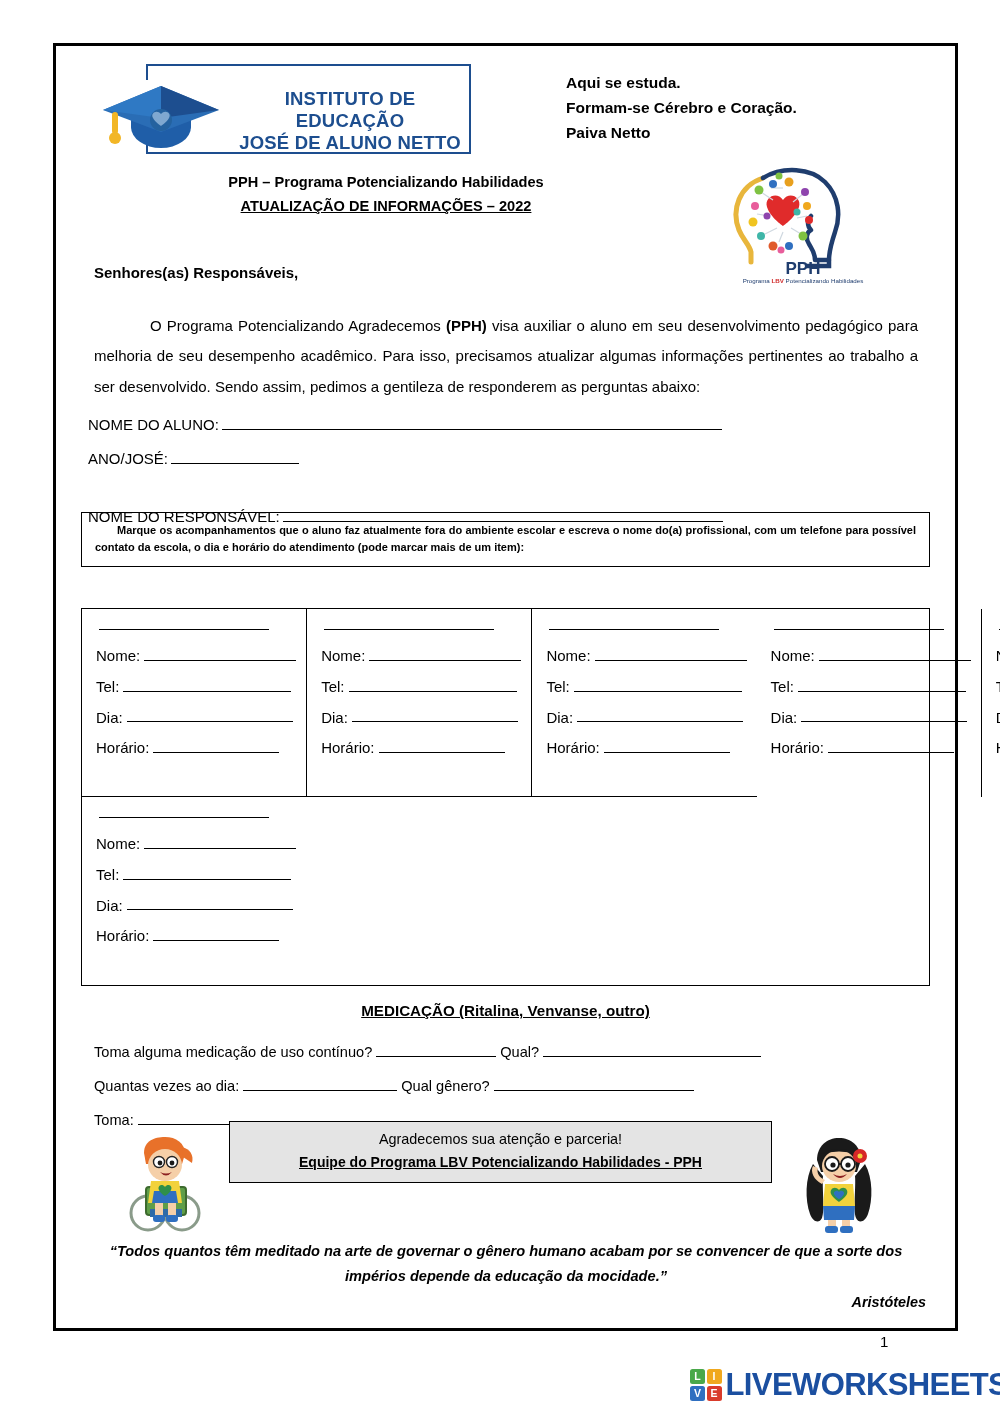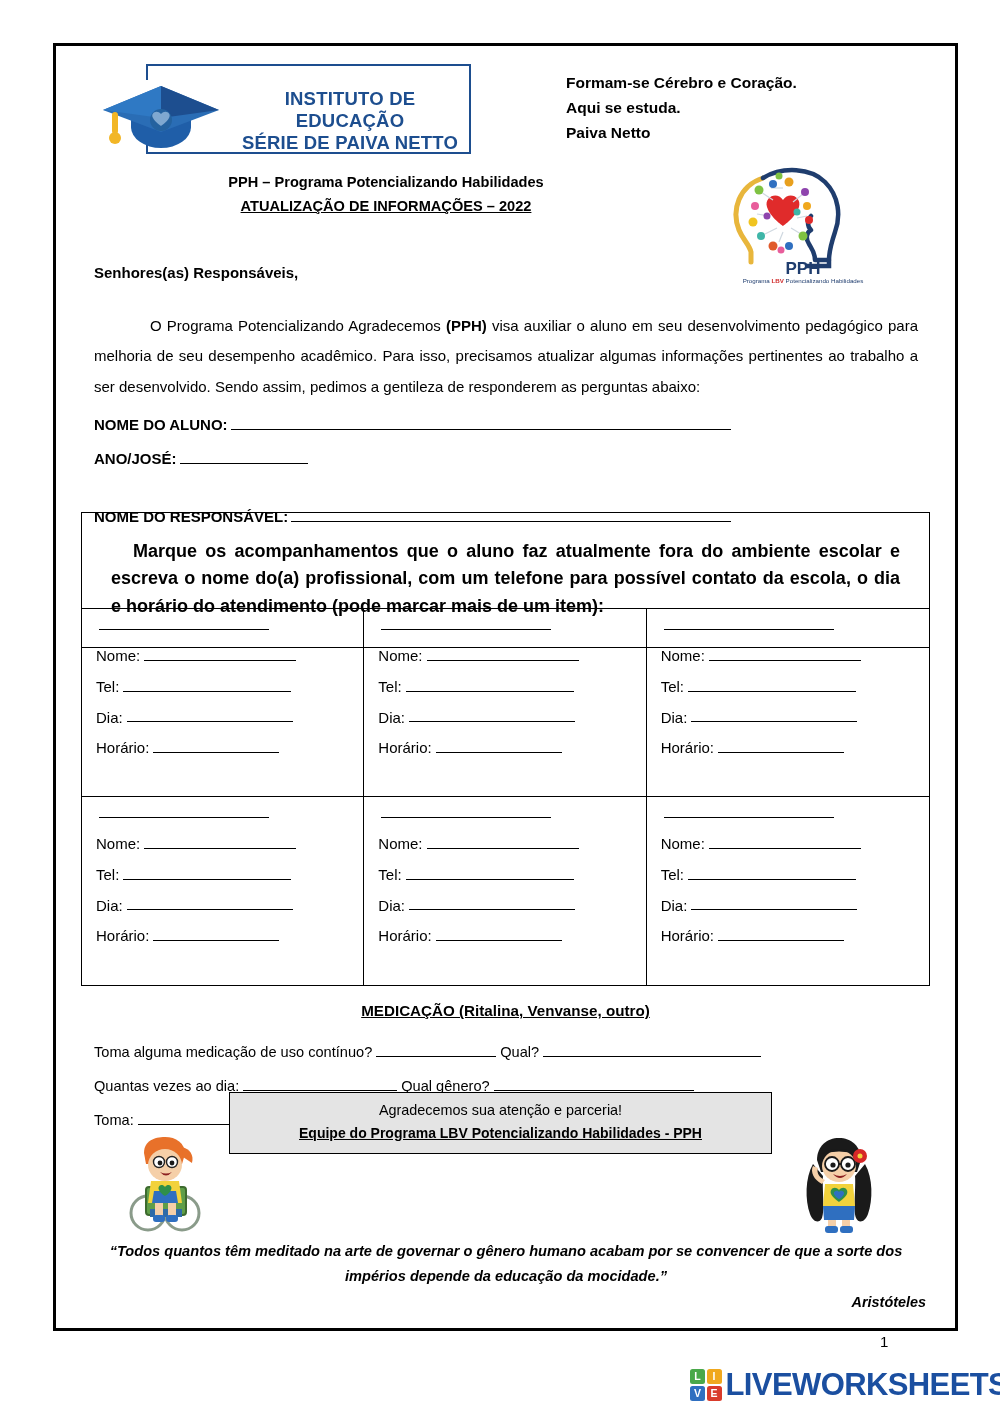--- a/index.html
+++ b/index.html
@@ -130,23 +130,23 @@
     line-height: 2.03;
     text-align: justify;
     text-indent: 56px;
     color: #000;
   }
   .letter-body b { font-weight: bold; }
 
   
   .field-line {
     position: absolute;
-    left: 38px;
+    left: 32px;
     font-size: 15px;
-    font-weight: bold;
+    font-weight: normal;
     white-space: nowrap;
   }
   .field-line .rule {
     display: inline-block;
     border-bottom: 1.4px solid #000;
     vertical-align: baseline;
     height: 0.95em;
     margin-left: 3px;
   }
   .f-aluno { top: 369px; }
@@ -159,37 +159,37 @@
   
   .instruct-box {
     position: absolute;
     left: 25px; top: 466px;
     width: 849px;
     box-sizing: border-box;
     border: 1.6px solid #000;
     padding: 9px 13px 11px 13px;
   }
   .instruct-box p {
-    margin: 16px;
-    font-size: 18px;
+    margin: 0;
+    font-size: 11px;
     font-weight: bold;
     line-height: 1.52;
     text-align: justify;
     text-indent: 22px;
   }
 
   
   .grid-table {
     position: absolute;
     left: 25px; top: 562px;
     width: 849px; height: 378px;
     border: 1.6px solid #000;
     box-sizing: border-box;
     display: grid;
-    grid-template-columns: 1fr 1fr 1fr;
+    grid-template-columns: 1fr 1fr 1fr 1fr 1fr;
     grid-template-rows: 1fr 1fr;
   }
   .grid-cell {
     border-right: 1.6px solid #000;
     border-bottom: 1.6px solid #000;
     box-sizing: border-box;
     padding: 14px 10px 10px 14px;
   }
   .grid-cell.col-last { border-right: none; }
   .grid-cell.row-last { border-bottom: none; }
@@ -246,21 +246,21 @@
   .m-3 { top: 1065px; }
   .m-1 .rule.r1 { width: 120px; }
   .m-1 .rule.r2 { width: 218px; }
   .m-2 .rule.r1 { width: 154px; }
   .m-2 .rule.r2 { width: 200px; }
   .m-3 .rule.r1 { width: 96px; }
 
   
   .thanks-box {
     position: absolute;
-    left: 173px; top: 1046px;
+    left: 173px; top: 1075px;
     width: 543px; height: 62px;
     background: #e4e4e4;
     border: 1.8px solid #000;
     box-sizing: border-box;
     text-align: center;
     padding-top: 7px;
   }
   .thanks-line1 {
     font-size: 14.4px;
     line-height: 1.5;
@@ -365,27 +365,27 @@
           <path d="M68 14 L126 38 L68 46 Z" fill="#1d4e8f"></path>
           <path d="M68 14 L10 38 L68 46 Z" fill="#2f79c4"></path>
           <circle cx="68" cy="48" r="11" fill="#24629f"></circle>
           <path d="M68 42 c-4 -5 -11 -1 -8 4 c2 4 8 8 8 8 c0 0 6 -4 8 -8 c3 -5 -4 -9 -8 -4 Z" fill="#7fa8d0"></path>
           <rect x="19" y="40" width="6" height="22" rx="3" fill="#f2b626"></rect>
           <circle cx="22" cy="66" r="6" fill="#f2b626"></circle>
         </svg>
 
         <div class="logo-text">
           <div>INSTITUTO DE EDUCAÇÃO</div>
-          <div>SÉRIE DE PAIVA NETTO</div>
+          <div>JOSÉ DE ALUNO NETTO</div>
         </div>
       </div>
 
       <div class="motto">
+        <div>Aqui se estuda.</div>
         <div>Formam-se Cérebro e Coração.</div>
-        <div>Aqui se estuda.</div>
         <div class="author">Paiva Netto</div>
       </div>
     </div>
 
     <div class="prog-title">PPH – Programa Potencializando Habilidades</div>
     <div class="prog-sub"><span>ATUALIZAÇÃO DE INFORMAÇÕES – 2022</span></div>
 
     <svg class="pph-logo" viewBox="0 0 185 130">
       <path d="M52 24 C28 32 20 56 28 76 C32 86 38 90 40 98 L40 108" fill="none" stroke="#e8b63c" stroke-width="5" stroke-linecap="round"></path>
       <path d="M52 24 C72 12 100 14 114 28 C128 42 130 62 124 78 C120 90 118 98 118 106

